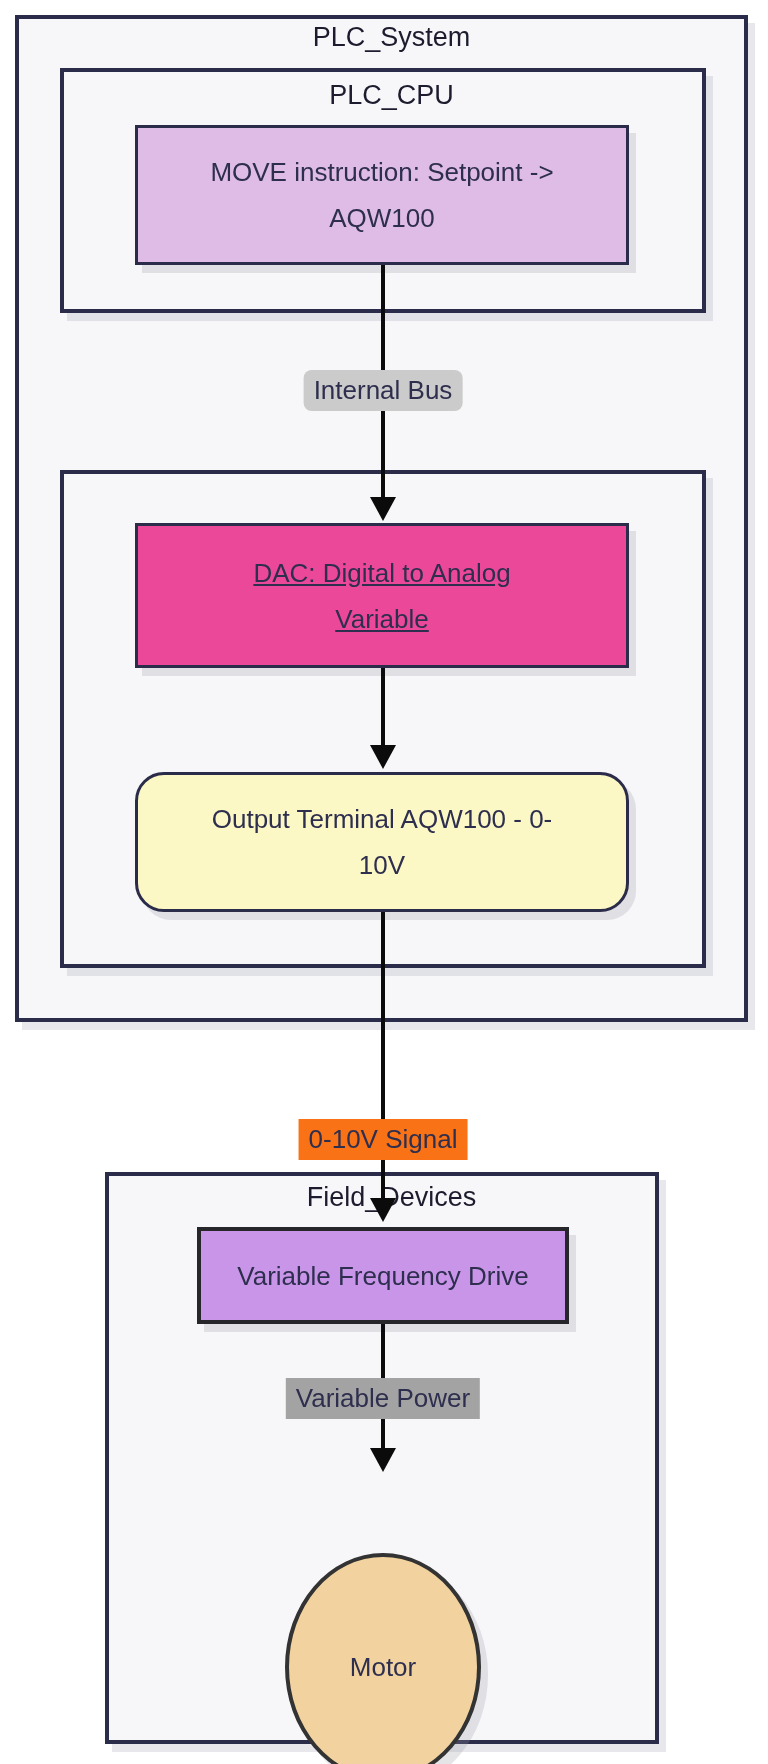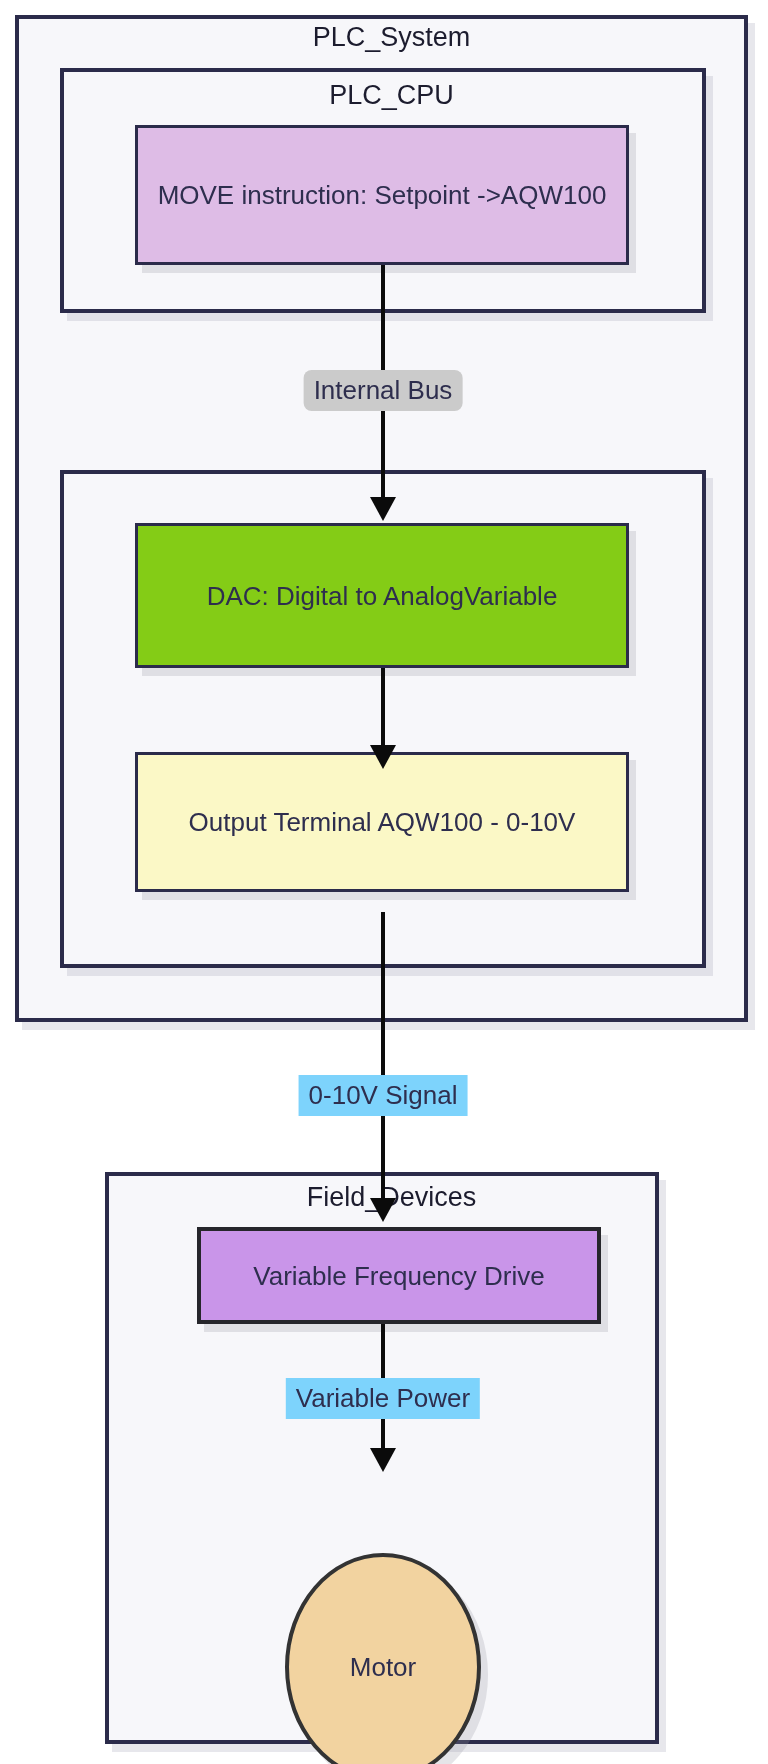--- a/index.html
+++ b/index.html
@@ -39,34 +39,34 @@
   #t-analog-module       { top: 478px; }
   #c-field-devices       { left: 105px; top: 1172px; width: 554px; height: 572px; }
   #t-field-devices       { top: 1182px; }
 
   
   .node {
     position: absolute;
     border: 3px solid #2b2b4a;
     box-sizing: border-box;
     display: flex;
-    flex-direction: row;
+    flex-direction: column;
     align-items: center;
     justify-content: center;
     text-align: center;
     font-size: 26px;
     color: #2e2e4e;
     box-shadow: 7px 8px 0 0 rgba(150,150,165,0.25);
     z-index: 2;
   }
   .node-line { line-height: 46px; white-space: nowrap; }
   #n-move   { left: 135px; top: 125px;  width: 494px; height: 140px; }
   #n-dac    { left: 135px; top: 523px;  width: 494px; height: 145px; }
-  #n-output { left: 135px; top: 752px;  width: 494px; height: 140px; }
-  #n-vfd    { left: 197px; top: 1227px; width: 404px; height: 97px;
+  #n-output { left: 135px; top: 772px;  width: 494px; height: 140px; border-radius: 29px; }
+  #n-vfd    { left: 197px; top: 1227px; width: 372px; height: 97px;
               border: 4px solid #26262b; }
   #n-motor  { left: 285px; top: 1553px; width: 196px; height: 228px;
               border: 4px solid #333333; border-radius: 50%; }
 
   
   .edge-line {
     position: absolute;
     left: 381px;
     width: 4px;
     background: #0b0b0b;
@@ -120,21 +120,21 @@
   <div class="container" id="c-analog-module" style="background-color: rgb(247, 247, 250);"></div>
 
   <div class="container" id="c-field-devices" style="background-color: rgb(247, 247, 250);"></div>
   <div class="container-title" id="t-field-devices">Field_Devices</div>
 
   <div class="node" id="n-move" style="background-color: rgb(222, 188, 230);">
     <div class="node-line">MOVE instruction: Setpoint -&gt;</div>
     <div class="node-line">AQW100</div>
   </div>
 
-  <div class="node" id="n-dac" style="background-color: #84cc16;">
+  <div class="node" id="n-dac" style="background-color: #ec4899; text-decoration: underline;">
     <div class="node-line">DAC: Digital to Analog</div>
     <div class="node-line">Variable</div>
   </div>
 
   <div class="node" id="n-output" style="background-color: rgb(251, 248, 198);">
     <div class="node-line">Output Terminal AQW100 - 0-</div>
     <div class="node-line">10V</div>
   </div>
 
   <div class="node" id="n-vfd" style="background-color: rgb(201, 149, 233);">
@@ -152,17 +152,17 @@
   <div class="arrowhead" id="a2"></div>
 
   <div class="edge-line" id="e3"></div>
   <div class="arrowhead" id="a3"></div>
 
   <div class="edge-line" id="e4"></div>
   <div class="arrowhead" id="a4"></div>
 
   <div class="edge-label" id="l-internal-bus" style="background-color: rgb(203, 203, 203); border-radius: 8px;">Internal Bus</div>
 
-  <div class="edge-label" id="l-signal" style="background-color: #7dd3fc;">0-10V Signal</div>
+  <div class="edge-label" id="l-signal" style="background-color: #f97316; margin-top: 44px;">0-10V Signal</div>
 
-  <div class="edge-label" id="l-variable-power" style="background-color: #7dd3fc;">Variable Power</div>
+  <div class="edge-label" id="l-variable-power" style="background-color: #a3a3a3;">Variable Power</div>
 
 </div>
 
 </body></html>

